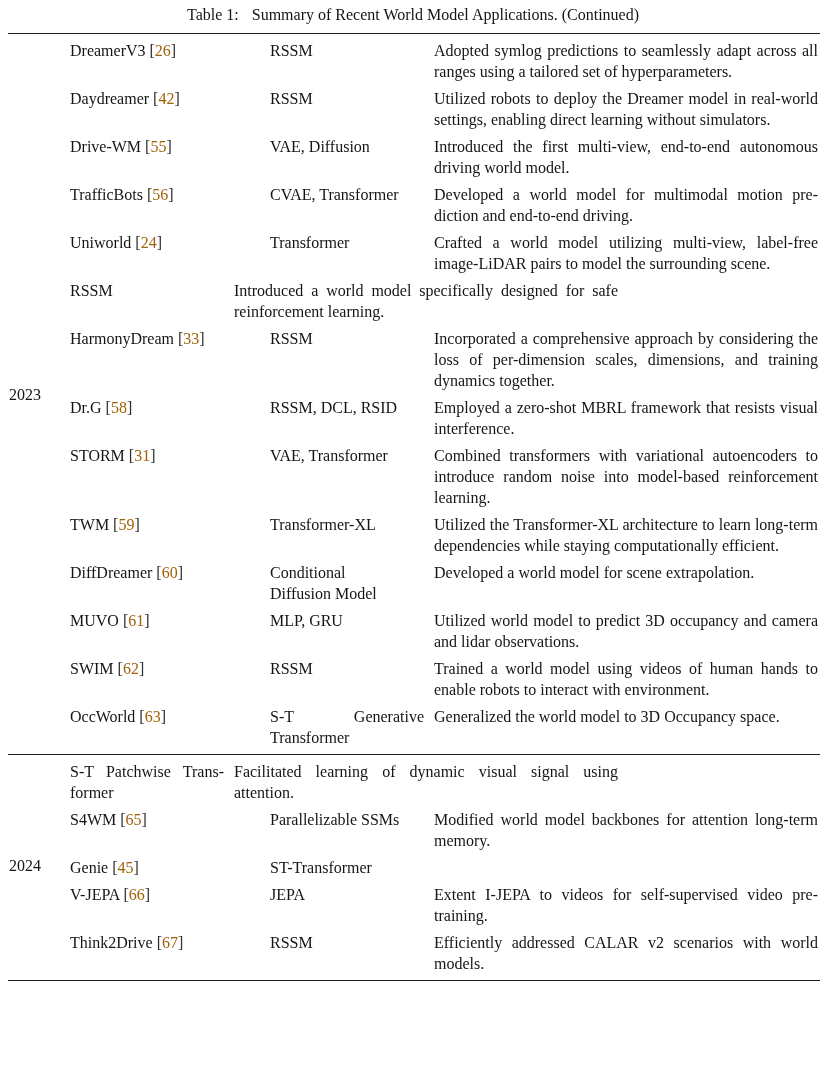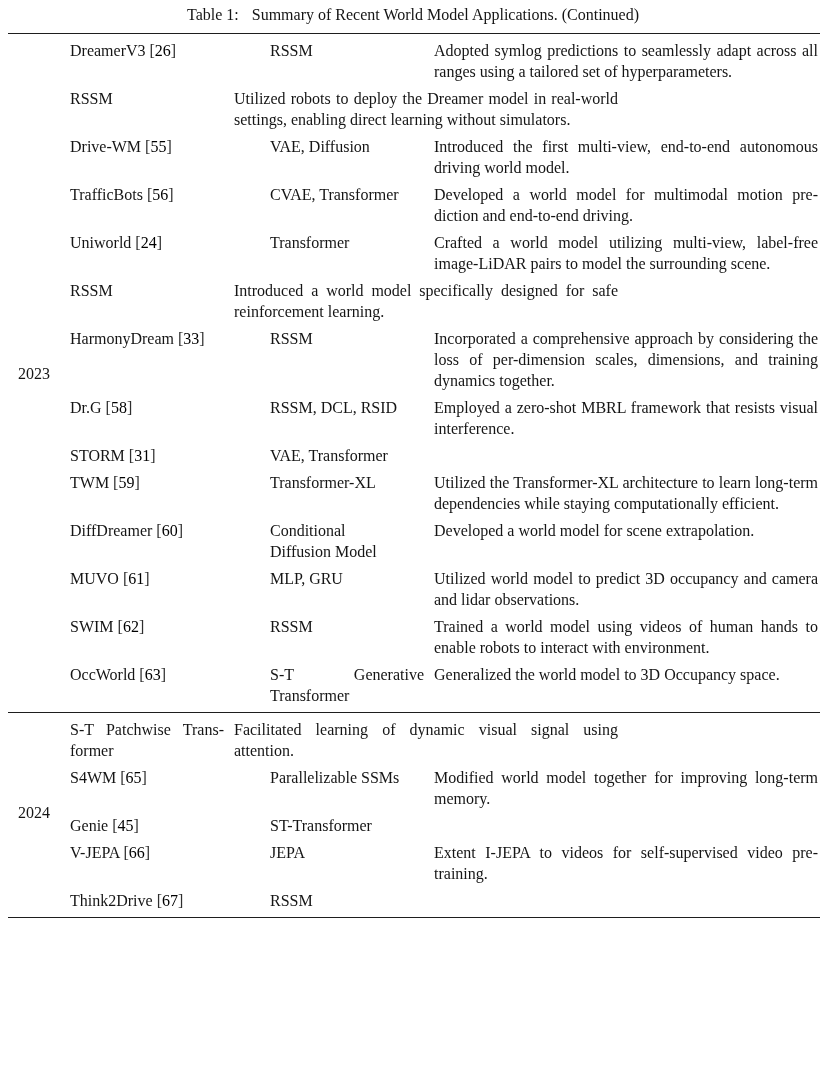--- a/index.html
+++ b/index.html
@@ -14,51 +14,52 @@
   }
   .caption .cap-label{margin-right:13px;}
   .table{
     margin-left:8px;width:812px;
     border-top:1.6px solid #1e1e1e;
     border-bottom:1.6px solid #1e1e1e;
   }
   .section{position:relative;padding-top:6px;}
   .section-divider{border-bottom:1.6px solid #1e1e1e;}
   .year{
-    position:absolute;left:10px;top:50%;transform:translateY(-50%);
+    position:absolute;left:1px;top:50%;transform:translateY(-50%);
   }
   .row{display:flex;align-items:flex-start;padding-left:62px;margin-bottom:6px;}
   .c-model{width:200px;flex:none;}
   .c-arch{
     width:164px;flex:none;box-sizing:border-box;padding-right:10px;
     text-align:justify;white-space:pre-line;
   }
   .c-desc{width:384px;flex:none;text-align:justify;}
   .bk{color:#2e2e2e;}
-  .cite-num{color:#000000;}
+  .cite-num{color:#a16207;}
 </style>
 </head>
 <body>
 
 <div class="caption">
   <span class="cap-label">Table 1:</span><span>Summary of Recent World Model Applications. (Continued)</span>
 </div>
 
 <div class="table">
 
   <div class="section section-divider">
     <div class="year">2023</div>
 
     <div class="row">
       <div class="c-model"><span>DreamerV3</span> <span class="bk">[</span><span class="cite-num">26</span><span class="bk">]</span></div>
       <div class="c-arch">RSSM</div>
       <div class="c-desc">Adopted symlog predictions to seamlessly adapt across all ranges using a tailored set of hyperparam­eters.</div>
     </div>
 
     <div class="row">
+      <div class="c-model"><span>Daydreamer</span> <span class="bk">[</span><span class="cite-num">42</span><span class="bk">]</span></div>
       <div class="c-arch">RSSM</div>
       <div class="c-desc">Utilized robots to deploy the Dreamer model in real-world settings, enabling direct learning without simu­lators.</div>
     </div>
 
     <div class="row">
       <div class="c-model"><span>Drive-WM</span> <span class="bk">[</span><span class="cite-num">55</span><span class="bk">]</span></div>
       <div class="c-arch">VAE, Diffusion</div>
       <div class="c-desc">Introduced the first multi-view, end-to-end autonomous driving world model.</div>
     </div>
 
@@ -87,20 +88,21 @@
 
     <div class="row">
       <div class="c-model"><span>Dr.G</span> <span class="bk">[</span><span class="cite-num">58</span><span class="bk">]</span></div>
       <div class="c-arch">RSSM, DCL, RSID</div>
       <div class="c-desc">Employed a zero-shot MBRL framework that resists visual interference.</div>
     </div>
 
     <div class="row">
       <div class="c-model"><span>STORM</span> <span class="bk">[</span><span class="cite-num">31</span><span class="bk">]</span></div>
       <div class="c-arch">VAE, Transformer</div>
+      <div class="c-desc">Combined transformers with variational autoencoders to introduce random noise into model-based reinforce­ment learning.</div>
     </div>
 
     <div class="row">
       <div class="c-model"><span>TWM</span> <span class="bk">[</span><span class="cite-num">59</span><span class="bk">]</span></div>
       <div class="c-arch">Transformer-XL</div>
       <div class="c-desc">Utilized the Transformer-XL architecture to learn long-term dependencies while staying computation­ally efficient.</div>
     </div>
 
     <div class="row">
       <div class="c-model"><span>DiffDreamer</span> <span class="bk">[</span><span class="cite-num">60</span><span class="bk">]</span></div>
@@ -132,33 +134,34 @@
     <div class="year">2024</div>
 
     <div class="row">
       <div class="c-arch">S-T Patchwise Trans­former</div>
       <div class="c-desc">Facilitated learning of dynamic visual signal using attention.</div>
     </div>
 
     <div class="row">
       <div class="c-model"><span>S4WM</span> <span class="bk">[</span><span class="cite-num">65</span><span class="bk">]</span></div>
       <div class="c-arch">Parallelizable SSMs</div>
-      <div class="c-desc">Modified world model together for improving long-term memory.</div>
+      <div class="c-desc">Modified world model backbones for attention long-term memory.</div>
     </div>
 
     <div class="row">
       <div class="c-model"><span>Genie</span> <span class="bk">[</span><span class="cite-num">45</span><span class="bk">]</span></div>
       <div class="c-arch">ST-Transformer</div>
     </div>
 
     <div class="row">
       <div class="c-model"><span>V-JEPA</span> <span class="bk">[</span><span class="cite-num">66</span><span class="bk">]</span></div>
       <div class="c-arch">JEPA</div>
       <div class="c-desc">Extent I-JEPA to videos for self-supervised video pre-training.</div>
     </div>
 
     <div class="row">
       <div class="c-model"><span>Think2Drive</span> <span class="bk">[</span><span class="cite-num">67</span><span class="bk">]</span></div>
       <div class="c-arch">RSSM</div>
+      <div class="c-desc">Efficiently addressed CALAR v2 scenarios with world models.</div>
     </div>
   </div>
 
 </div>
 
 </body></html>

